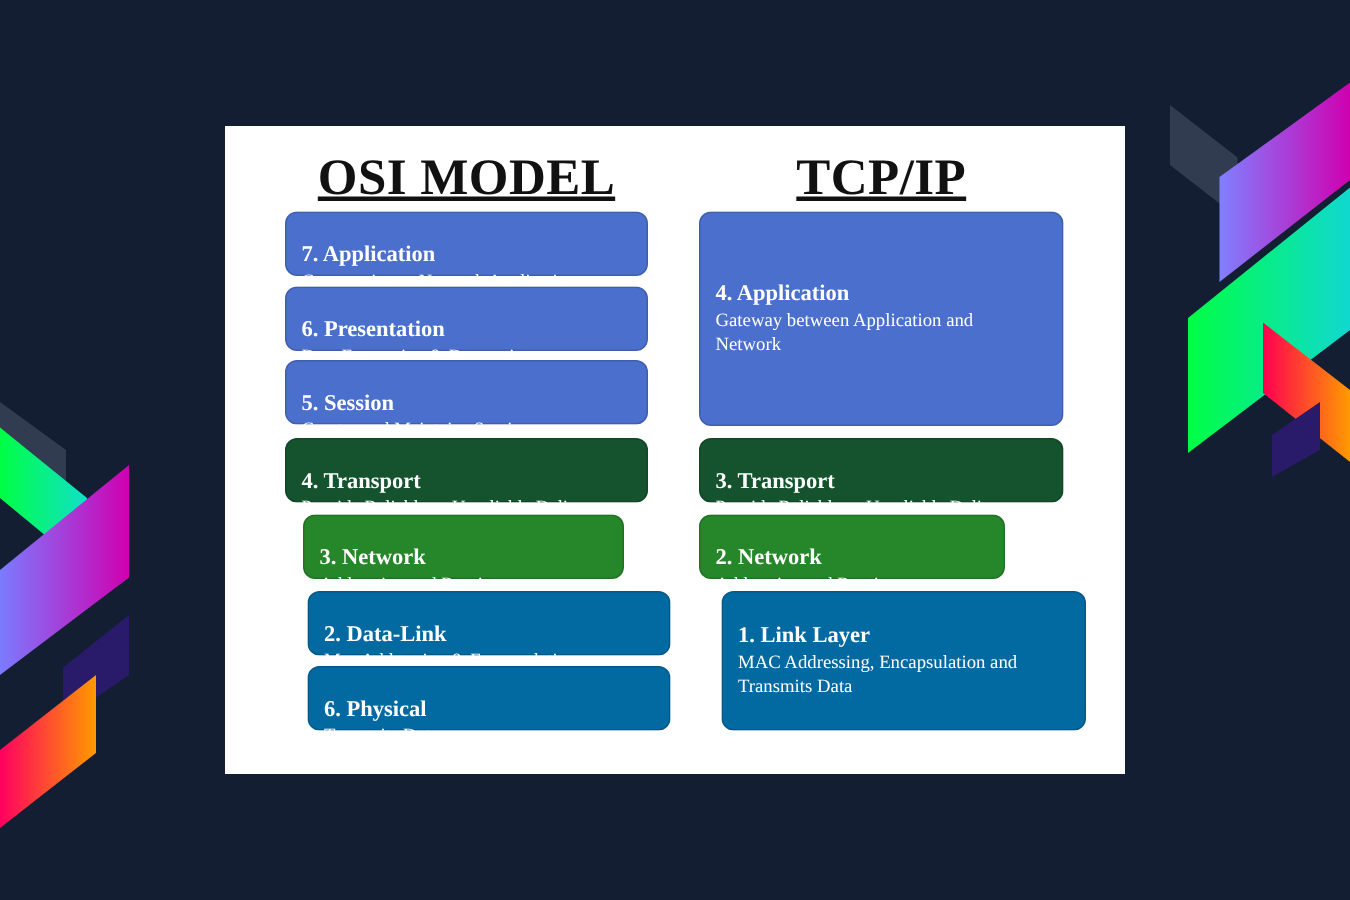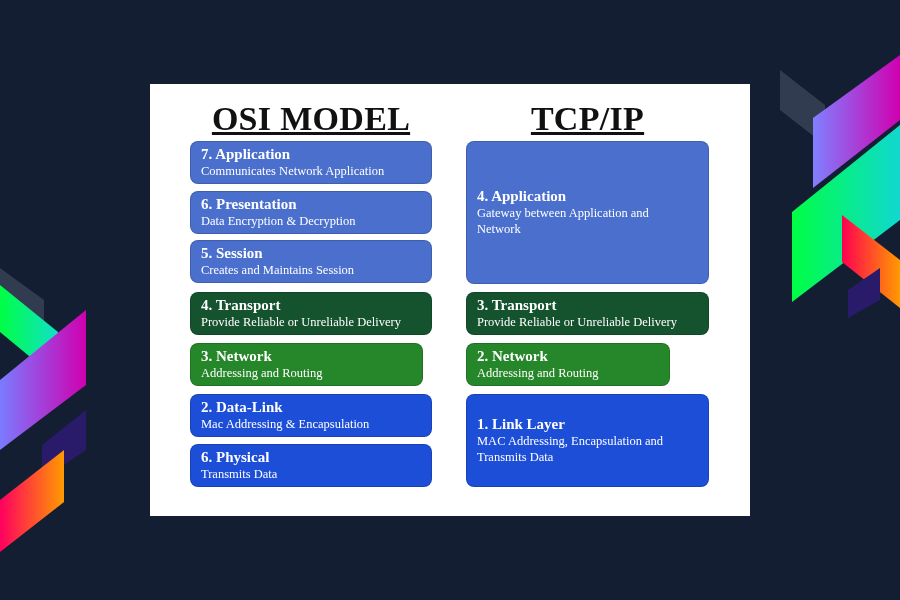--- a/index.html
+++ b/index.html
@@ -1,26 +1,26 @@
 <!DOCTYPE html>
 <html><head>
 <meta charset="utf-8">
 <style>
   html, body { margin:0; padding:0; }
   body { width:900px; height:600px; background:#131e33; position:relative; overflow:hidden; font-family:"Liberation Serif", serif; }
   .deco { position:absolute; }
   .panel { position:absolute; left:150px; top:84px; width:600px; height:432px; background:#ffffff; }
   .title { position:absolute; top:16px; font-weight:bold; font-size:34px; text-decoration:underline; color:#111; text-align:center; letter-spacing:0.3px; }
-  .box { position:absolute; border-radius:8px; color:#fff; box-sizing:border-box; padding:4px 10px; border:1px solid rgba(0,0,0,0.15); }
+  .box { position:absolute; border-radius:8px; color:#fff; box-sizing:border-box; padding:20px 10px; border:1px solid rgba(0,0,0,0.15); }
   .box .h { font-weight:bold; font-size:15px; line-height:17px; }
   .box .d { font-size:12.5px; line-height:16px; }
   .blue { background:#4a6fcc; }
   .yellow { background:#14532d; }
   .green { background:#26862a; }
-  .red { background:#1d4ed8; }
+  .red { background:#0369a1;margin-left:15px; }
   .tall { display:flex; flex-direction:column; justify-content:center; }
 </style>
 </head>
 <body>
 
 <svg class="deco" style="left:0;top:250px" width="120" height="320" viewBox="0 0 120 320">
   <defs>
     <linearGradient id="gL1" x1="0" x2="1">
         <stop offset="0" stop-color="#00ff44"></stop>
         <stop offset="1" stop-color="#10e0c8"></stop>
@@ -76,21 +76,21 @@
     <div class="d">Data Encryption &amp; Decryption</div>
   </div>
   <div class="box blue" style="left:40px;top:156px;width:242px;height:43px">
     <div class="h">5. Session</div>
     <div class="d">Creates and Maintains Session</div>
   </div>
   <div class="box yellow" style="left:40px;top:208px;width:242px;height:43px">
     <div class="h">4. Transport</div>
     <div class="d">Provide Reliable or Unreliable Delivery</div>
   </div>
-  <div class="box green" style="left:40px;top:259px;width:233px;height:43px">
+  <div class="box green" style="left:52px;top:259px;width:214px;height:43px">
     <div class="h">3. Network</div>
     <div class="d">Addressing and Routing</div>
   </div>
   <div class="box red" style="left:40px;top:310px;width:242px;height:43px">
     <div class="h">2. Data-Link</div>
     <div class="d">Mac Addressing &amp; Encapsulation</div>
   </div>
   <div class="box red" style="left:40px;top:360px;width:242px;height:43px">
     <div class="h">6. Physical</div>
     <div class="d">Transmits Data</div>

